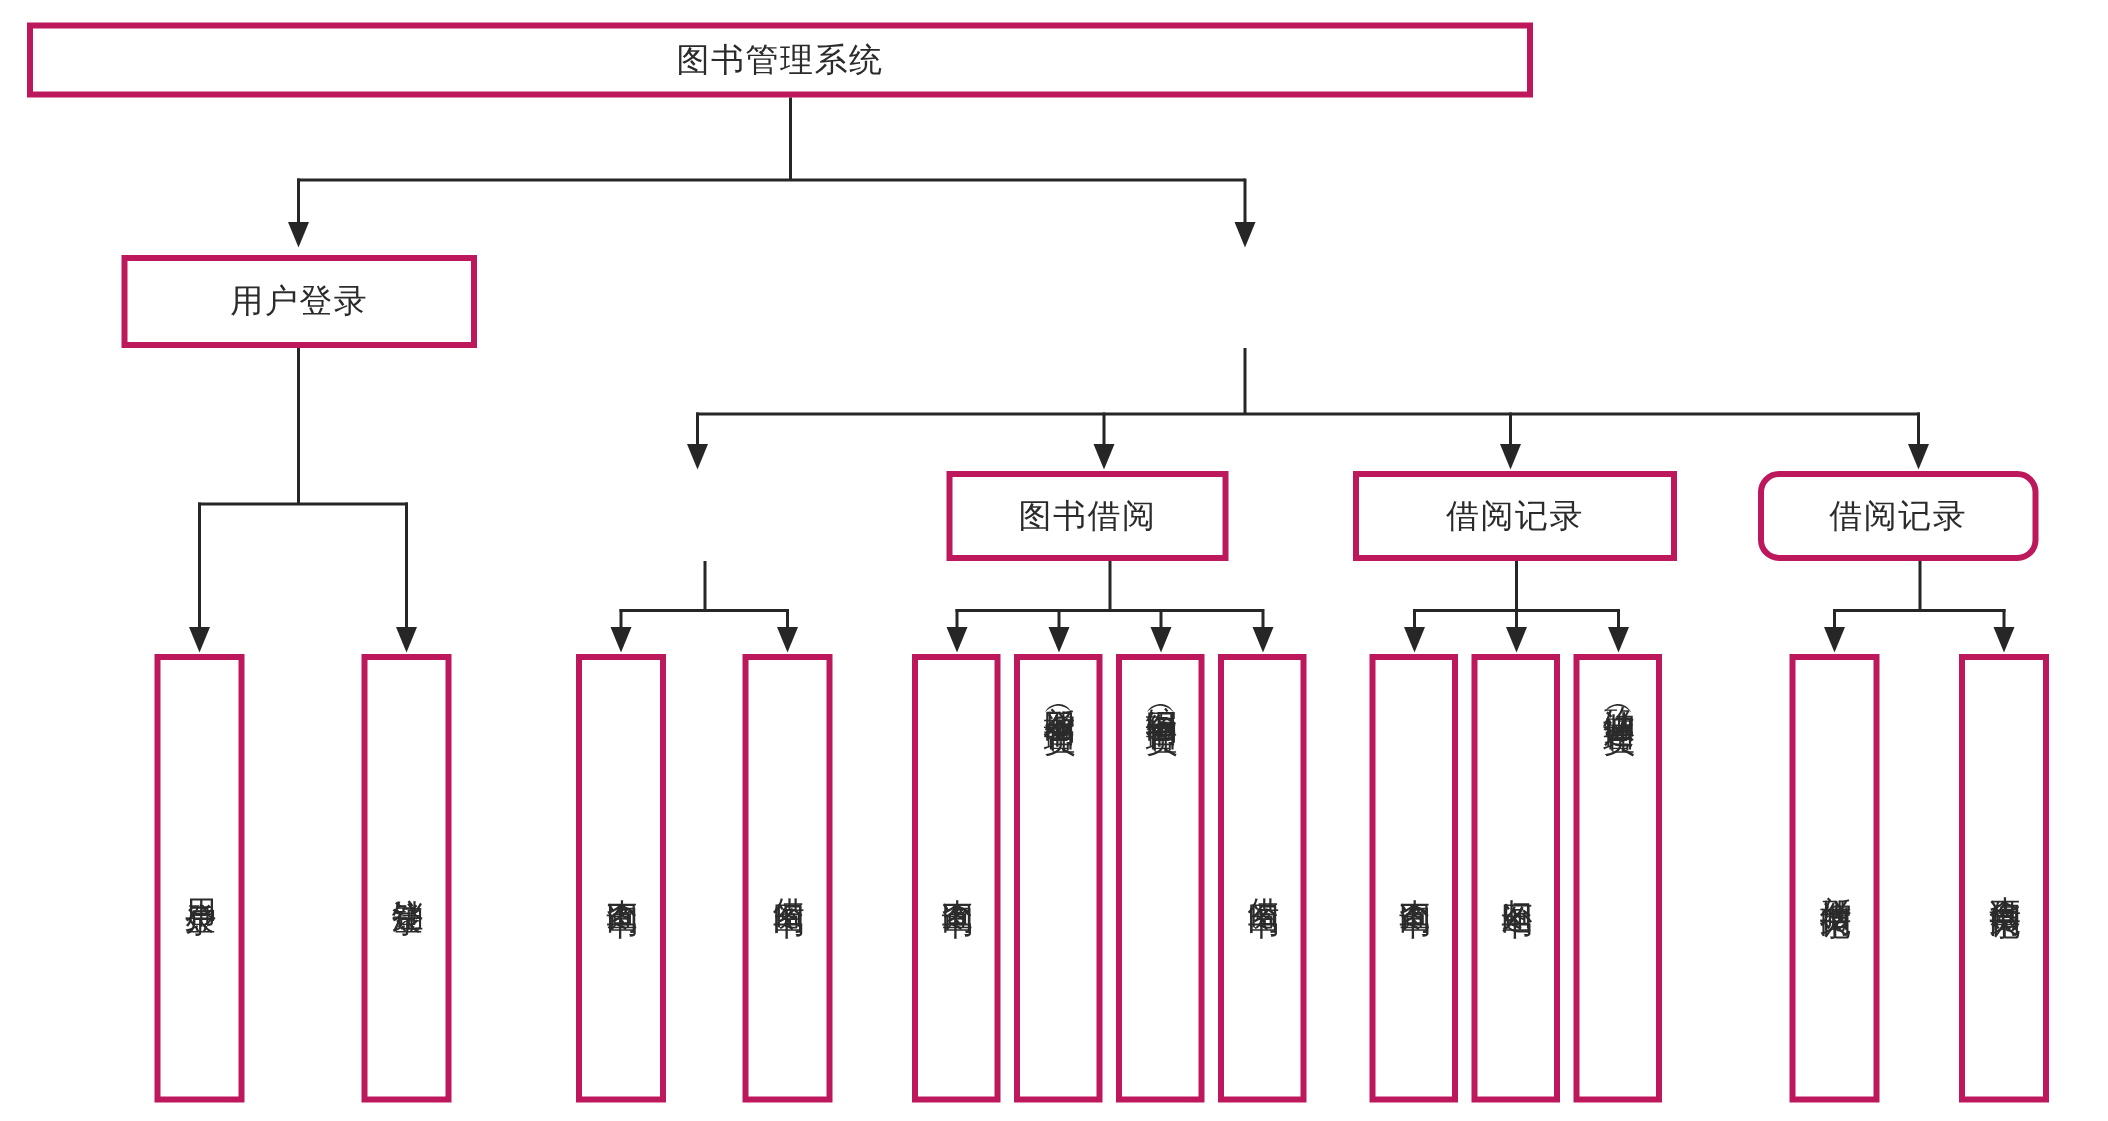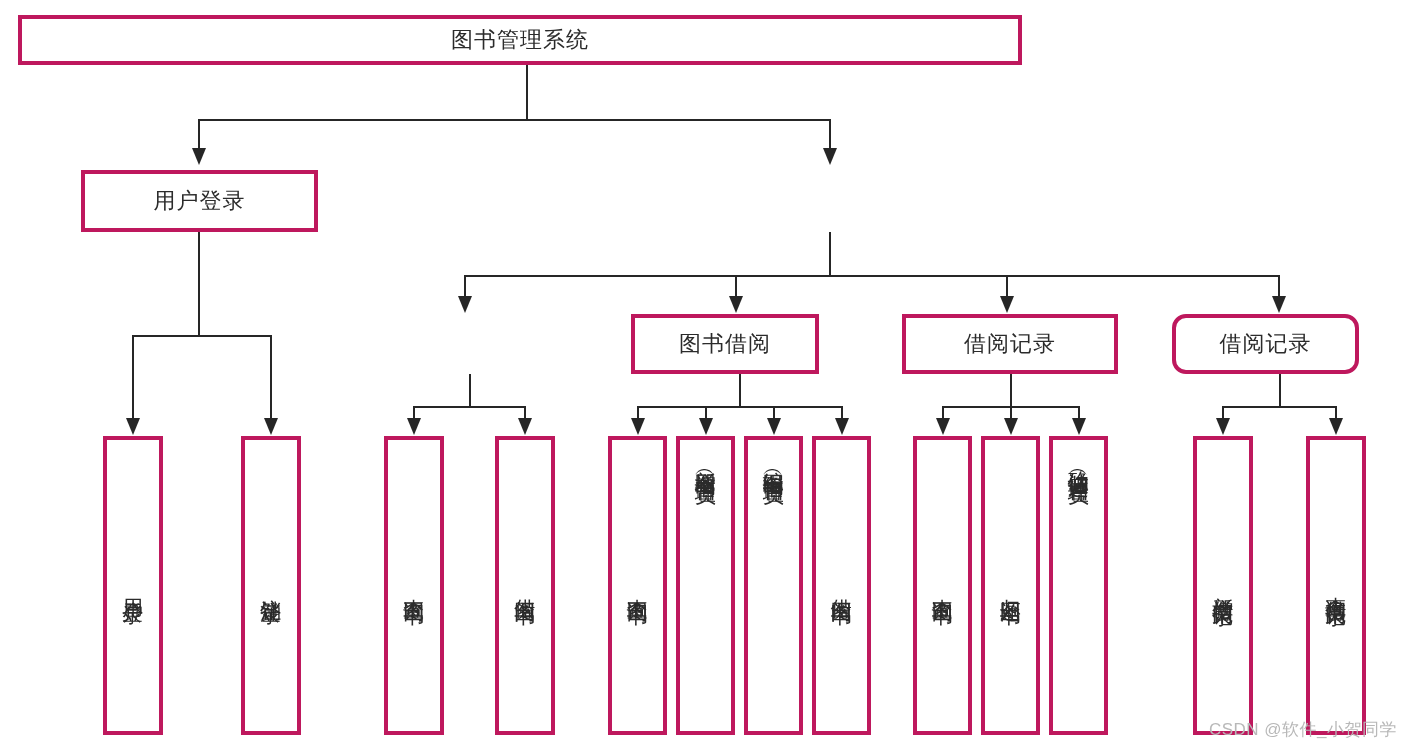--- a/index.html
+++ b/index.html
@@ -191,15 +191,14 @@
     <span class="vtext">确认归还（管理员）</span>
   </div>
 
   <div class="node v-node centered" style="left:1193px; top:436px; width:60px; height:299px;">
     <span class="vtext">新增借阅记录</span>
   </div>
   <div class="node v-node centered" style="left:1306px; top:436px; width:60px; height:299px;">
     <span class="vtext">查询借阅记录</span>
   </div>
 
-  <div class="watermark">CSDN @软件_小贺同学</div>
 
 </div>
 
 </body></html>

